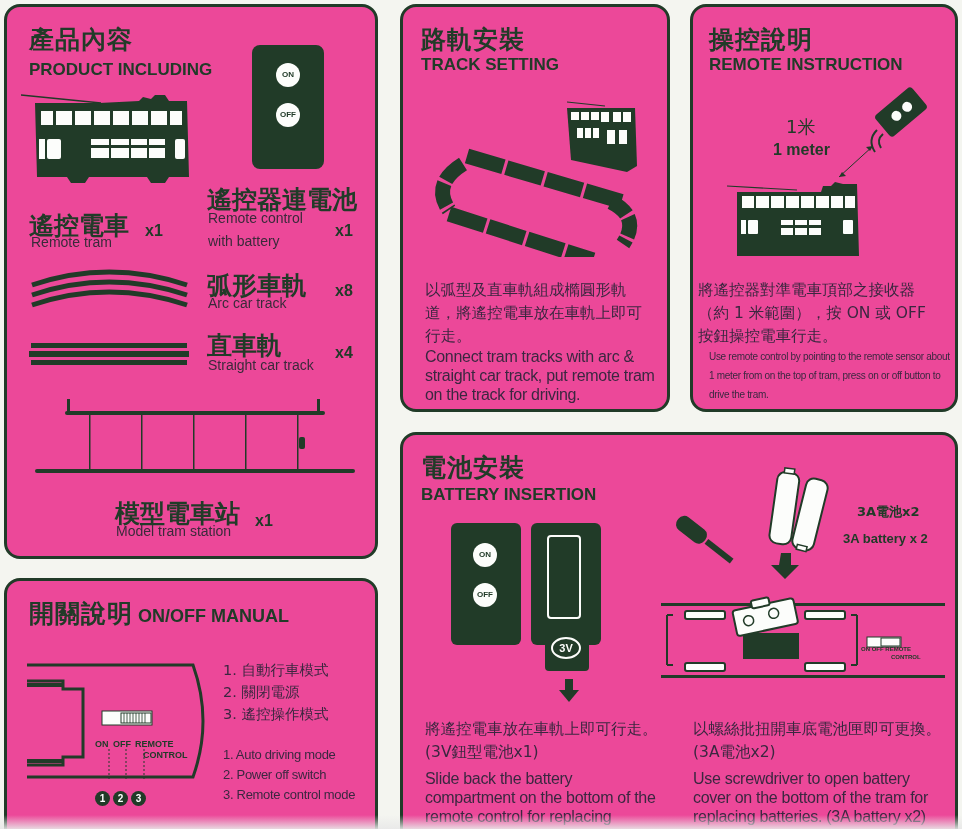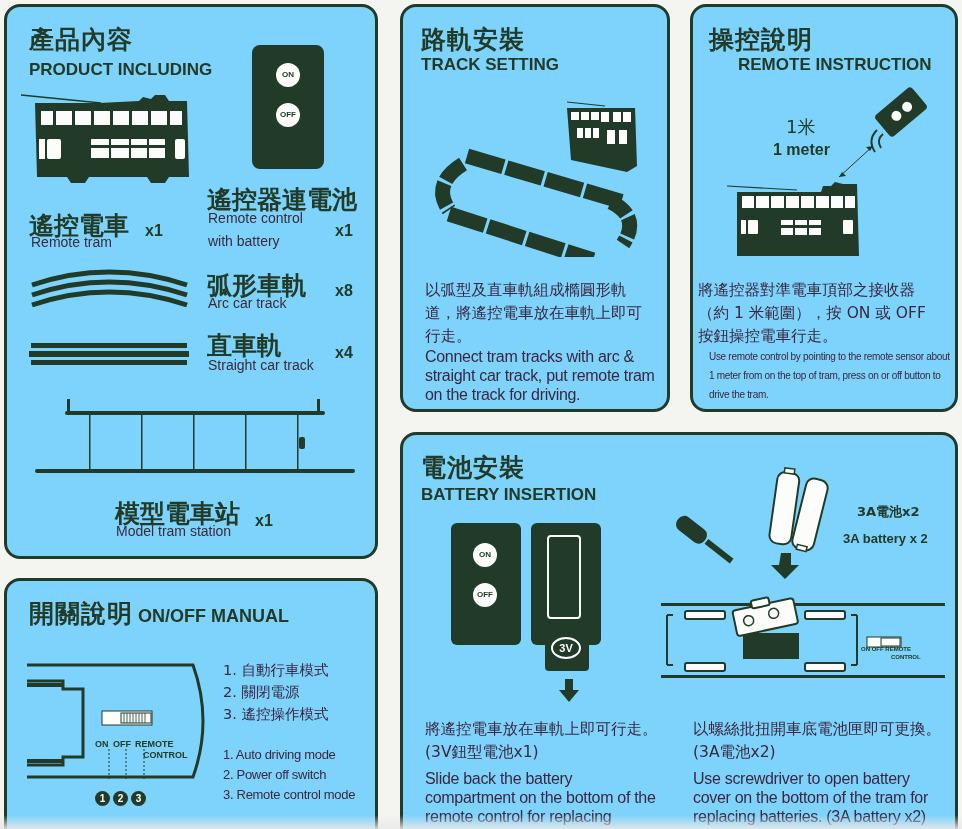--- a/index.html
+++ b/index.html
@@ -1,19 +1,19 @@
 <!DOCTYPE html>
 <html><head>
 <meta charset="utf-8">
 <style>
   * { box-sizing: border-box; margin: 0; padding: 0; }
   html, body { width: 962px; height: 829px; overflow: hidden; background: #f4f5f0; }
   body { position: relative; font-family: "DejaVu Sans", sans-serif; color: #1f3a27; }
   .card {
-    position: absolute; background: #7dd3fc;
+    position: absolute; background: #ec4899;
     border: 3px solid #213b28; border-radius: 16px; overflow: hidden;
   }
   .zh-title { font-family: "DejaVu Sans", sans-serif; font-weight: bold; font-size: 25px; color: #213b28; letter-spacing: 1px; }
   .en-title { font-family: "Liberation Sans", sans-serif; font-weight: bold; font-size: 17px; color: #213b28; }
   .item-zh { font-family: "DejaVu Sans", sans-serif; font-weight: bold; font-size: 25px; color: #213b28; }
   .item-en { font-family: "Liberation Sans", sans-serif; font-size: 14px; color: #3a2a3a; }
   .qty { font-family: "Liberation Sans", sans-serif; font-weight: bold; font-size: 16px; color: #213b28; }
   .para-zh { font-family: "DejaVu Sans", sans-serif; font-size: 15.5px; line-height: 23px; color: #3b2740; }
   .para-en { font-family: "Liberation Sans", sans-serif; font-size: 16px; line-height: 19px; color: #3b2740; letter-spacing: -0.3px; }
   .abs { position: absolute; }
@@ -194,21 +194,21 @@
         <path d="M188 110 Q218 125 200 152" stroke-dasharray="20 3"></path>
       </g>
     </svg>
   </div>
   <div class="abs para-zh" style="left:22px;top:272px;width:230px;">以弧型及直車軌組成橢圓形軌道，將遙控電車放在車軌上即可行走。</div>
   <div class="abs para-en" style="left:22px;top:340px;width:232px;">Connect tram tracks with arc &amp; straight car track, put remote tram on the track for driving.</div>
 </section>
 
 <section class="card" style="left:690px;top:4px;width:268px;height:408px;">
   <div class="abs zh-title" style="left:16px;top:16px;">操控說明</div>
-  <div class="abs en-title" style="left:16px;top:48px;margin-left:29px;">REMOTE INSTRUCTION</div>
+  <div class="abs en-title" style="left:16px;top:48px;">REMOTE INSTRUCTION</div>
   <div class="abs" style="left:93px;top:108px;font-family:'DejaVu Sans',sans-serif;font-size:18px;color:#213b28;">1米</div>
   <div class="abs" style="left:80px;top:134px;font:bold 16px 'Liberation Sans',sans-serif;color:#213b28;">1 meter</div>
   <div class="abs" style="left:30px;top:75px;">
     <svg width="225" height="175" viewBox="0 0 225 175">
       <g transform="translate(178,30) rotate(-40)">
         <rect x="-24" y="-14" width="48" height="28" rx="4" fill="#213b28"></rect>
         <circle cx="-6" cy="0" r="5" fill="#fcfdfb"></circle>
           <circle cx="8" cy="0" r="5" fill="#fcfdfb"></circle>
       </g>
       <path d="M160 52 Q153 58 158 66" fill="none" stroke="#213b28" stroke-width="2"></path>

